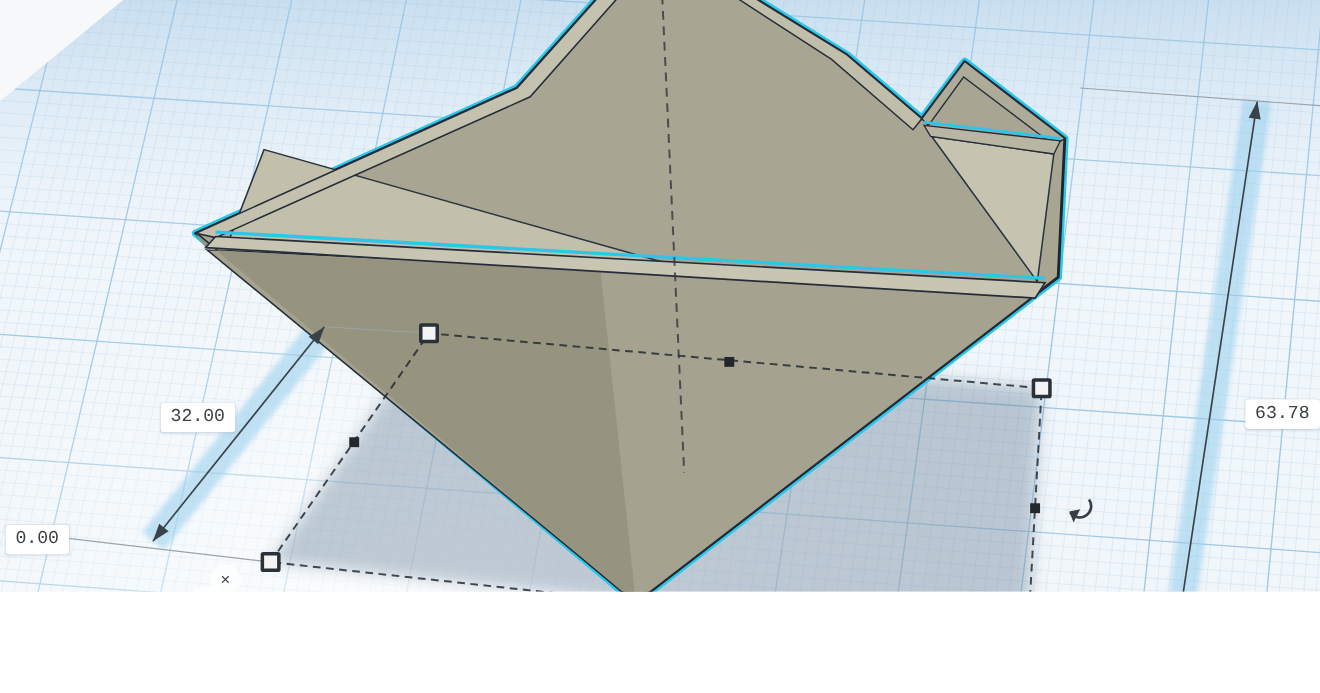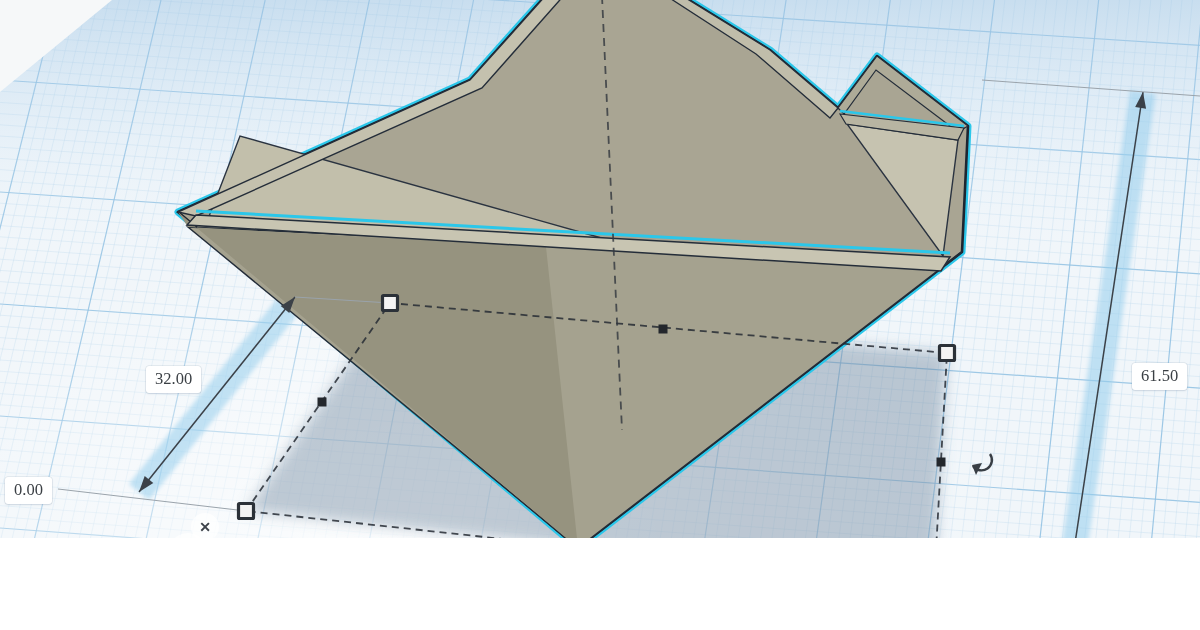--- a/index.html
+++ b/index.html
@@ -1,21 +1,21 @@
 <!DOCTYPE html>
 <html><head>
 <meta charset="utf-8">
 <style>
   html,body{margin:0;padding:0;}
   #stage{
     position:relative;
     width:1200px;height:538px;
     overflow:hidden;
     background:#f1f6fa;
-    font-family:Liberation Serif, serif;
+    font-family:Liberation Mono, monospace;
   }
   #scene{position:absolute;left:0;top:0;width:1200px;height:630px;display:block;}
   .dim-label{
     position:absolute;
     background:#ffffff;
     color:#3a3f44;
     font-size:16.5px;
     line-height:1.25;
     padding:3px 9px;
     border-radius:3px;
@@ -336,21 +336,21 @@
         <rect x="573.5" y="543.5" width="9" height="9" fill="#23272c"></rect>
       </g>
 
     <g id="rotate">
       <path d="M 990 454 A 10 10 0 1 1 973 466" fill="none" stroke="#383e45" stroke-width="2.4"></path>
       <polygon points="972,465 982,463 976,475" fill="#383e45"></polygon>
     </g>
   </svg>
 
   <div class="dim-label" style="left:146px;top:366px;">32.00</div>
-  <div class="dim-label" style="left:1132px;top:363px;">61.50</div>
+  <div class="dim-label" style="left:1132px;top:363px;">63.78</div>
   <div class="dim-label" style="left:5px;top:477px;text-align:right;">0.00</div>
 
   <div class="circle-icon" id="close-btn">
     <span>✕</span>
   </div>
   <div class="circle-icon" id="midpoint-btn">
     <svg width="36" height="32" viewBox="0 0 36 32">
       <g transform="rotate(-12 18 16)">
         <ellipse cx="18" cy="16" rx="13" ry="10" fill="none" stroke="#3a4046" stroke-width="2"></ellipse>
         <line x1="11" y1="12" x2="25" y2="12" stroke="#3a4046" stroke-width="2"></line>

